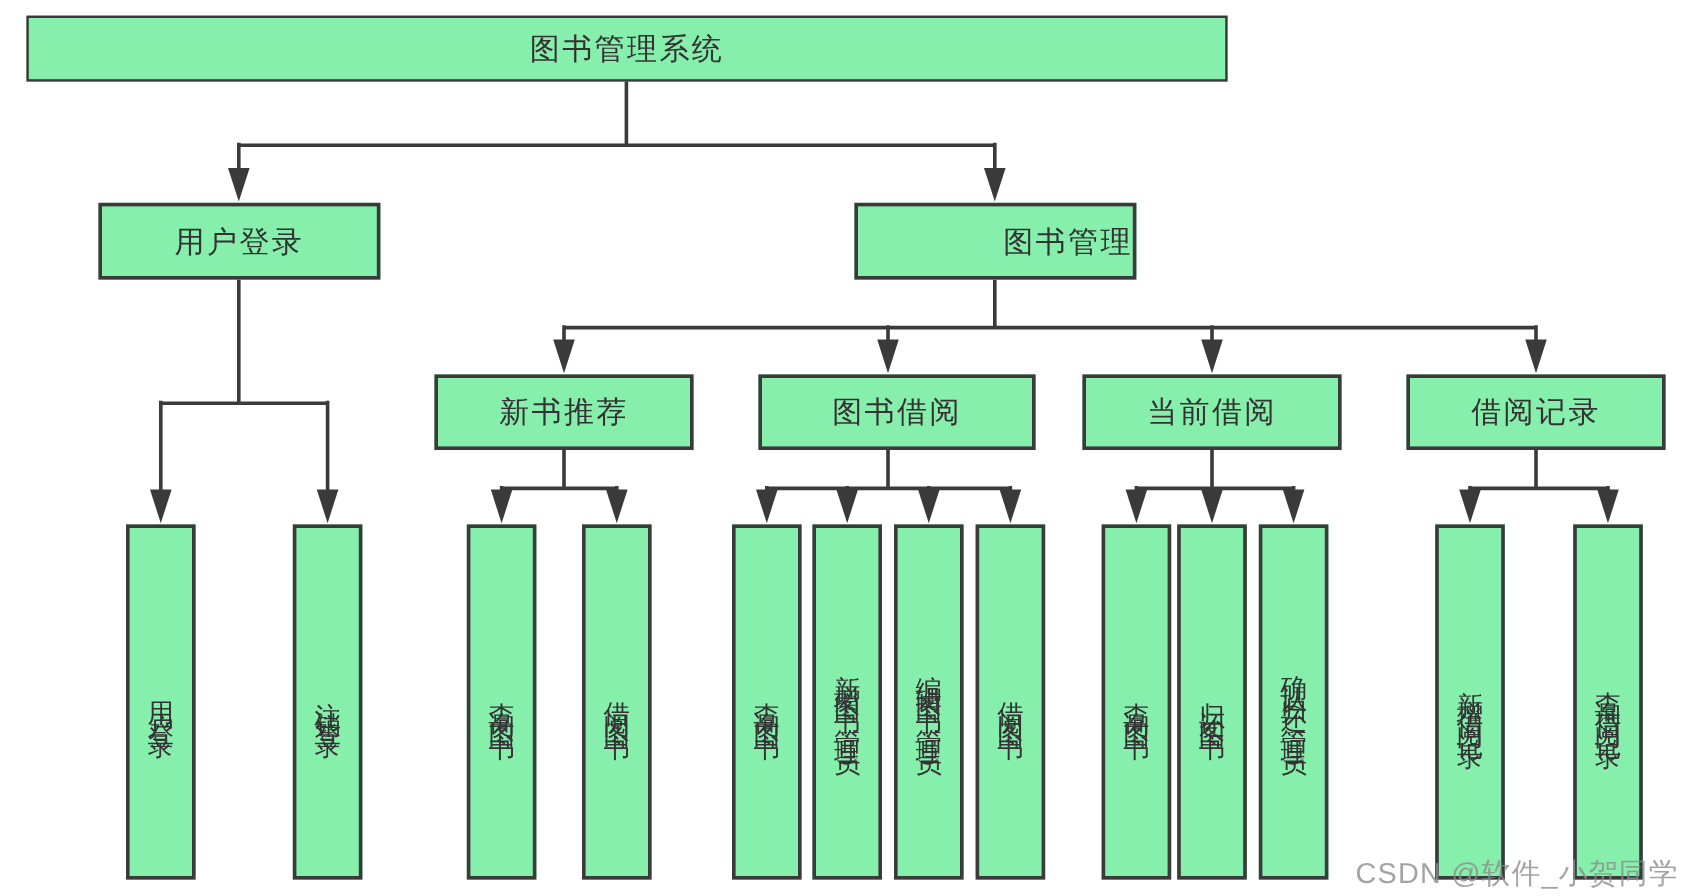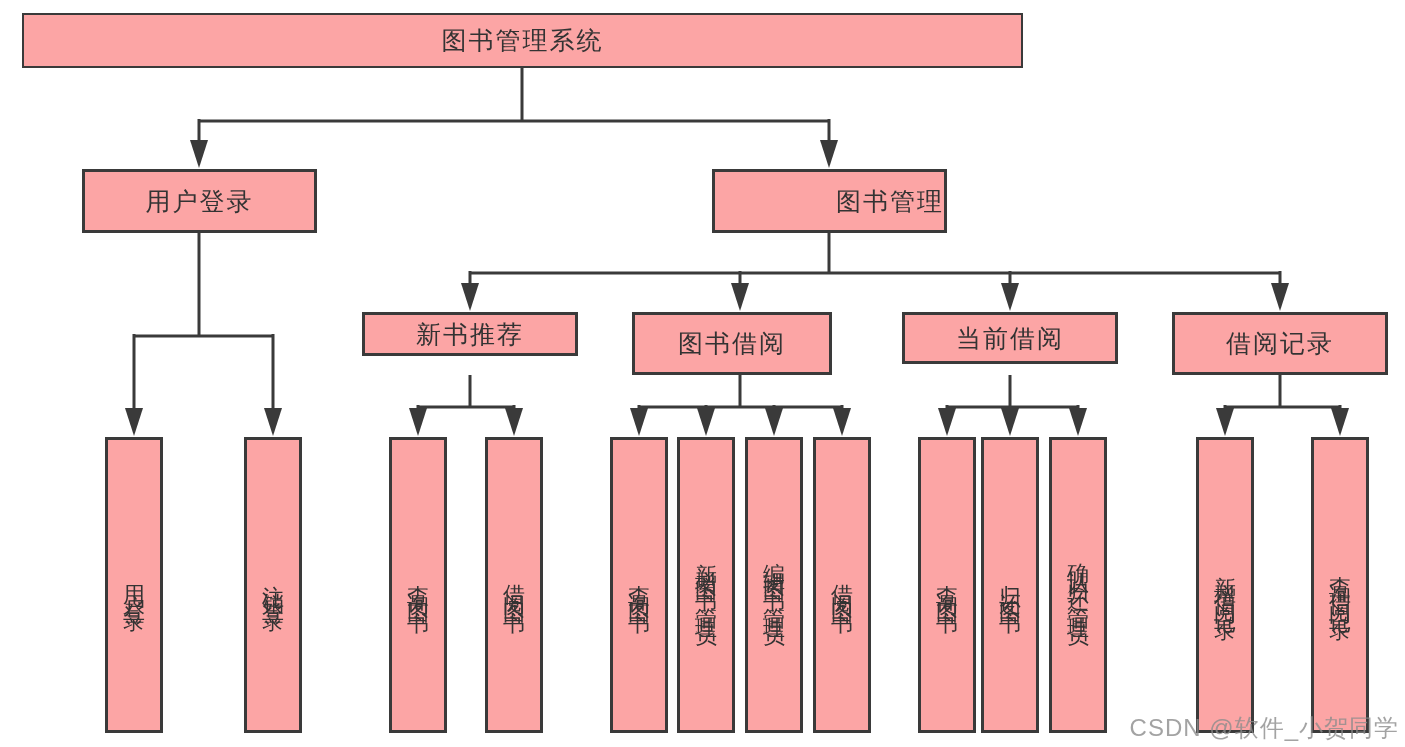--- a/index.html
+++ b/index.html
@@ -18,21 +18,21 @@
   .lines {
     position: absolute;
     left: 0;
     top: 0;
     z-index: 1;
   }
   .box {
     position: absolute;
     box-sizing: border-box;
     border: 3px solid #3a3a3a;
-    background: #fca5a5;
+    background: #86efac;
     display: flex;
     align-items: center;
     justify-content: center;
     color: #333333;
     z-index: 2;
   }
   .box.root { border-width: 2px; }
   .h-label {
     font-size: 25px;
     letter-spacing: 2px;
@@ -110,27 +110,27 @@
     <span class="h-label">图书管理系统</span>
   </div>
 
   <div class="box" style="left:82px; top:169px; width:235px; height:64px;">
     <span class="h-label">用户登录</span>
   </div>
   <div class="box" style="left:712px; top:169px; width:235px; height:64px;justify-content:flex-end;">
     <span class="h-label">图书管理</span>
   </div>
 
-  <div class="box" style="left:362px; top:312px; width:216px; height:44px;">
+  <div class="box" style="left:362px; top:312px; width:216px; height:63px;">
     <span class="h-label">新书推荐</span>
   </div>
-  <div class="box" style="left:632px; top:312px; width:200px; height:63px;">
+  <div class="box" style="left:632px; top:312px; width:231px; height:63px;">
     <span class="h-label">图书借阅</span>
   </div>
-  <div class="box" style="left:902px; top:312px; width:216px; height:52px;">
+  <div class="box" style="left:902px; top:312px; width:216px; height:63px;">
     <span class="h-label">当前借阅</span>
   </div>
   <div class="box" style="left:1172px; top:312px; width:216px; height:63px;">
     <span class="h-label">借阅记录</span>
   </div>
 
   <div class="box" style="left:105px; top:437px; width:58px; height:296px;">
     <span class="v-label">用户登录</span>
   </div>
   <div class="box" style="left:244px; top:437px; width:58px; height:296px;">

